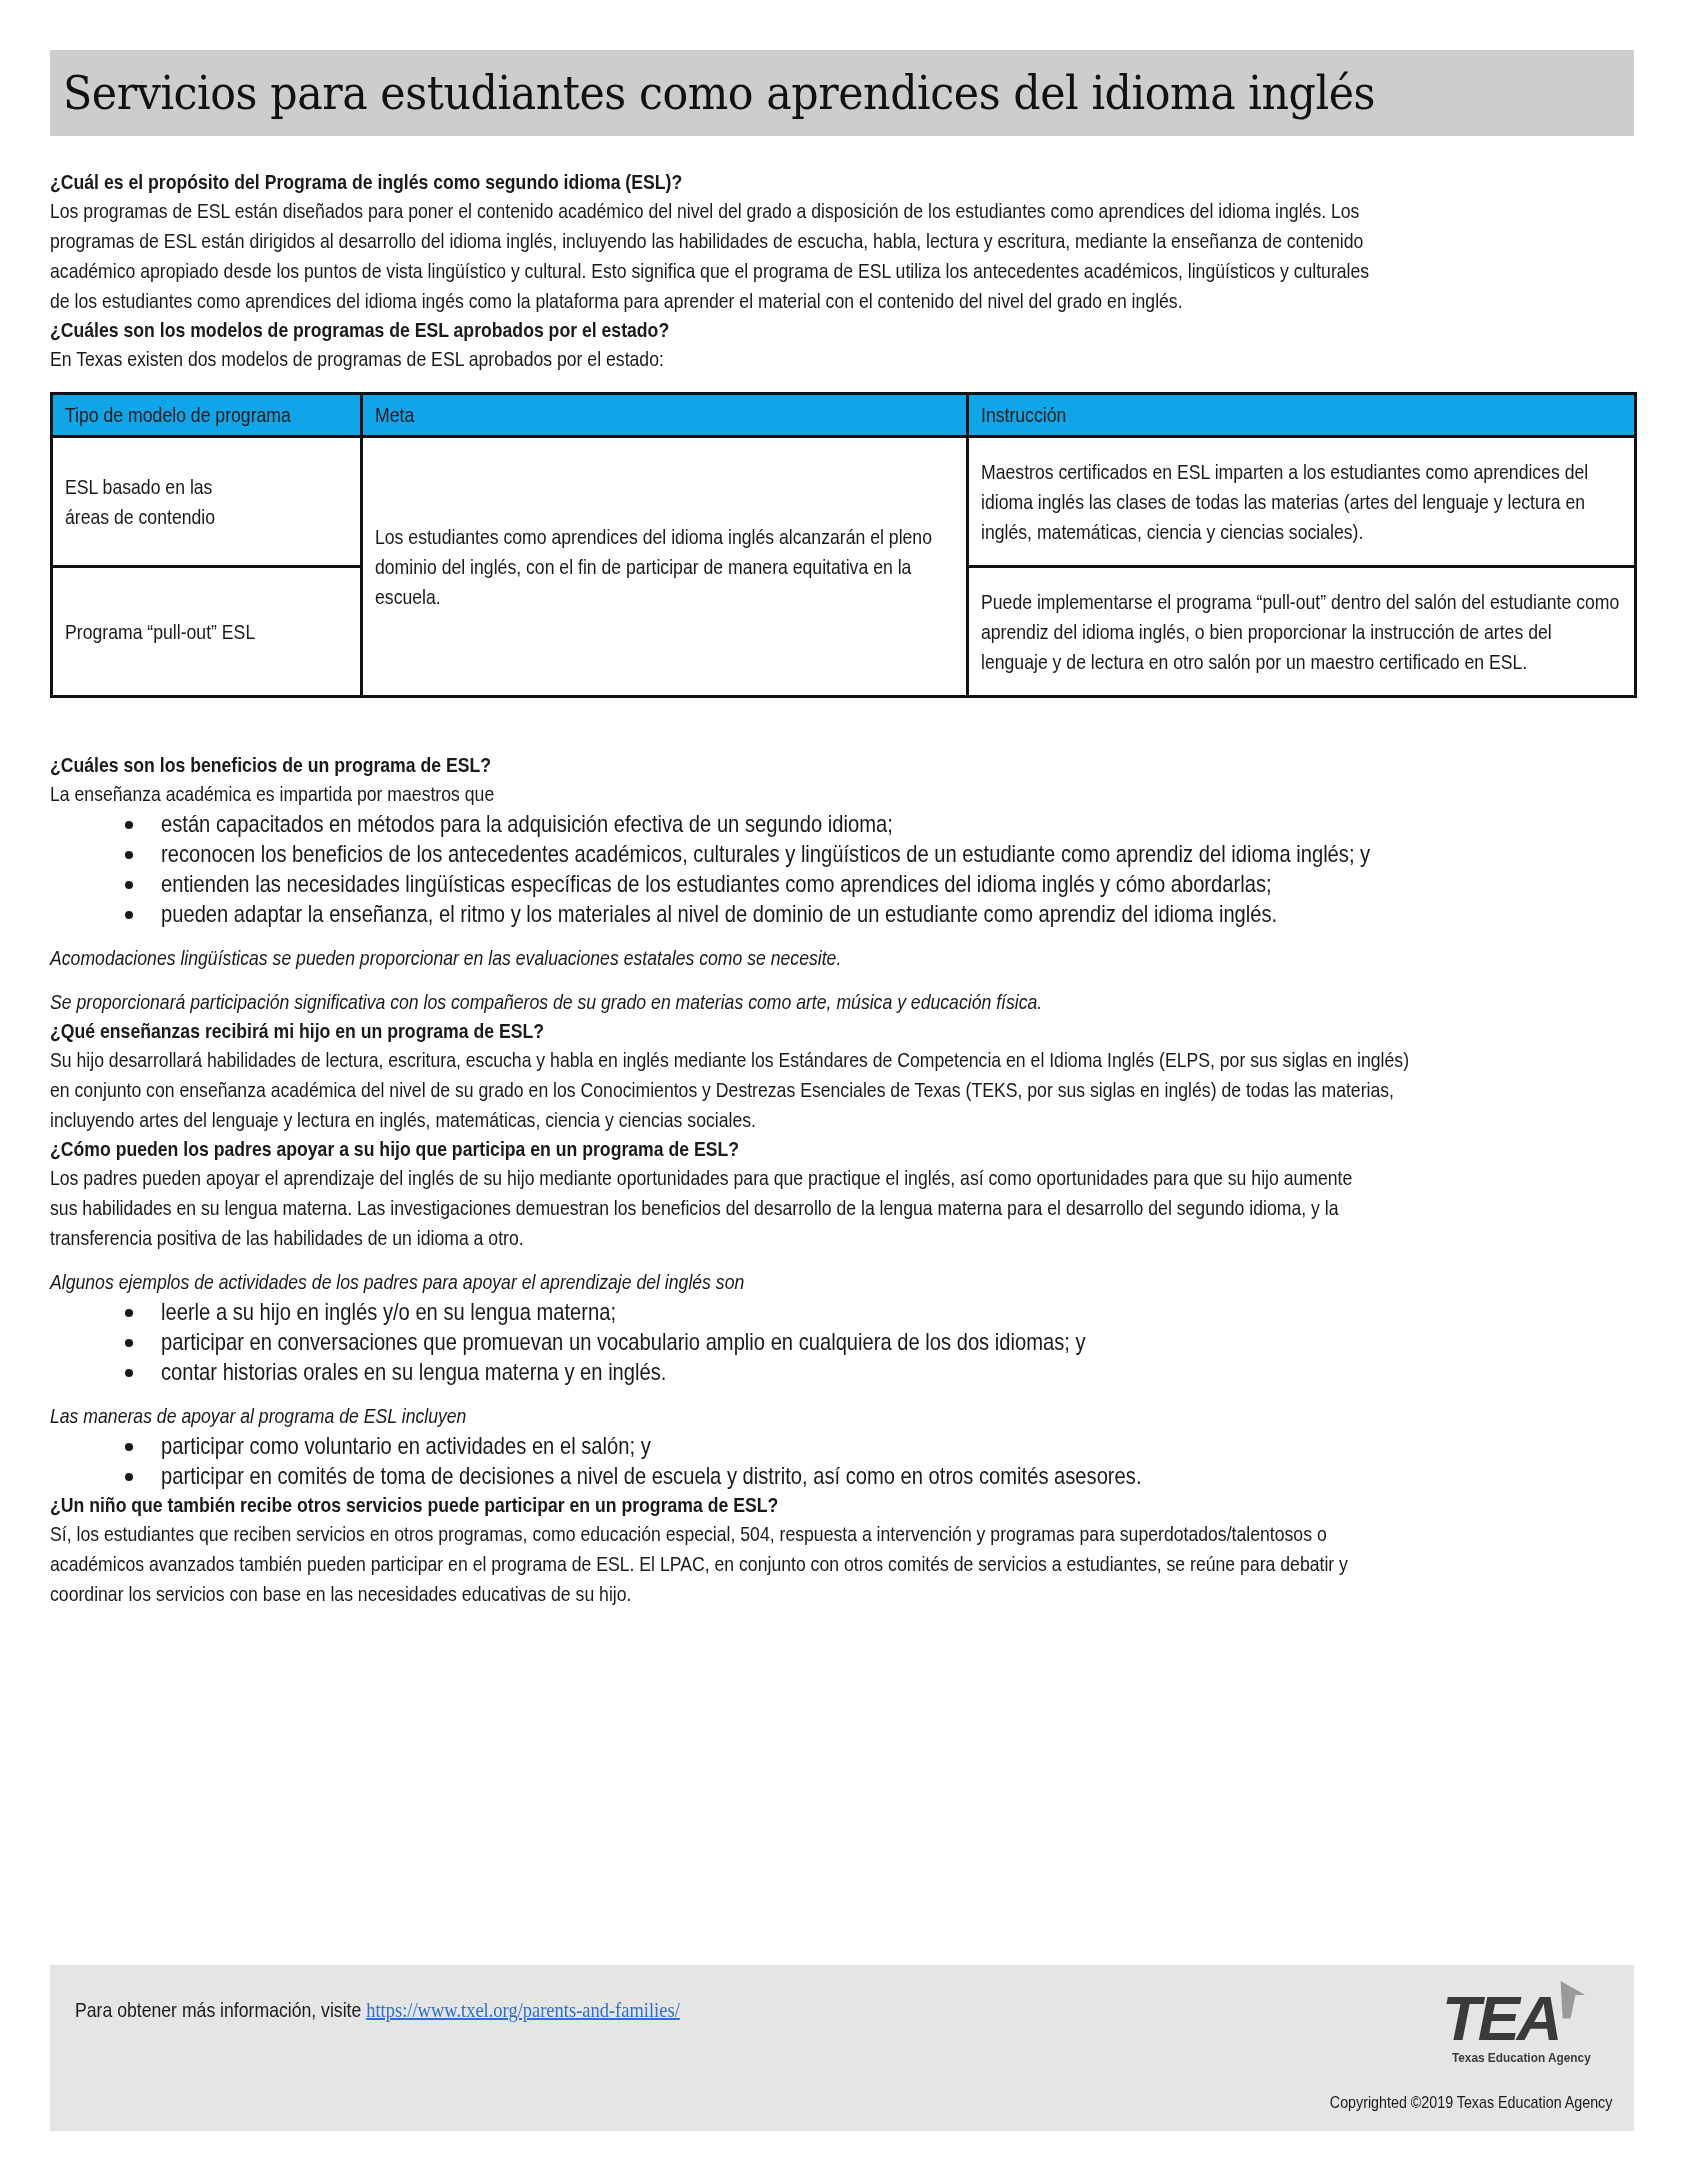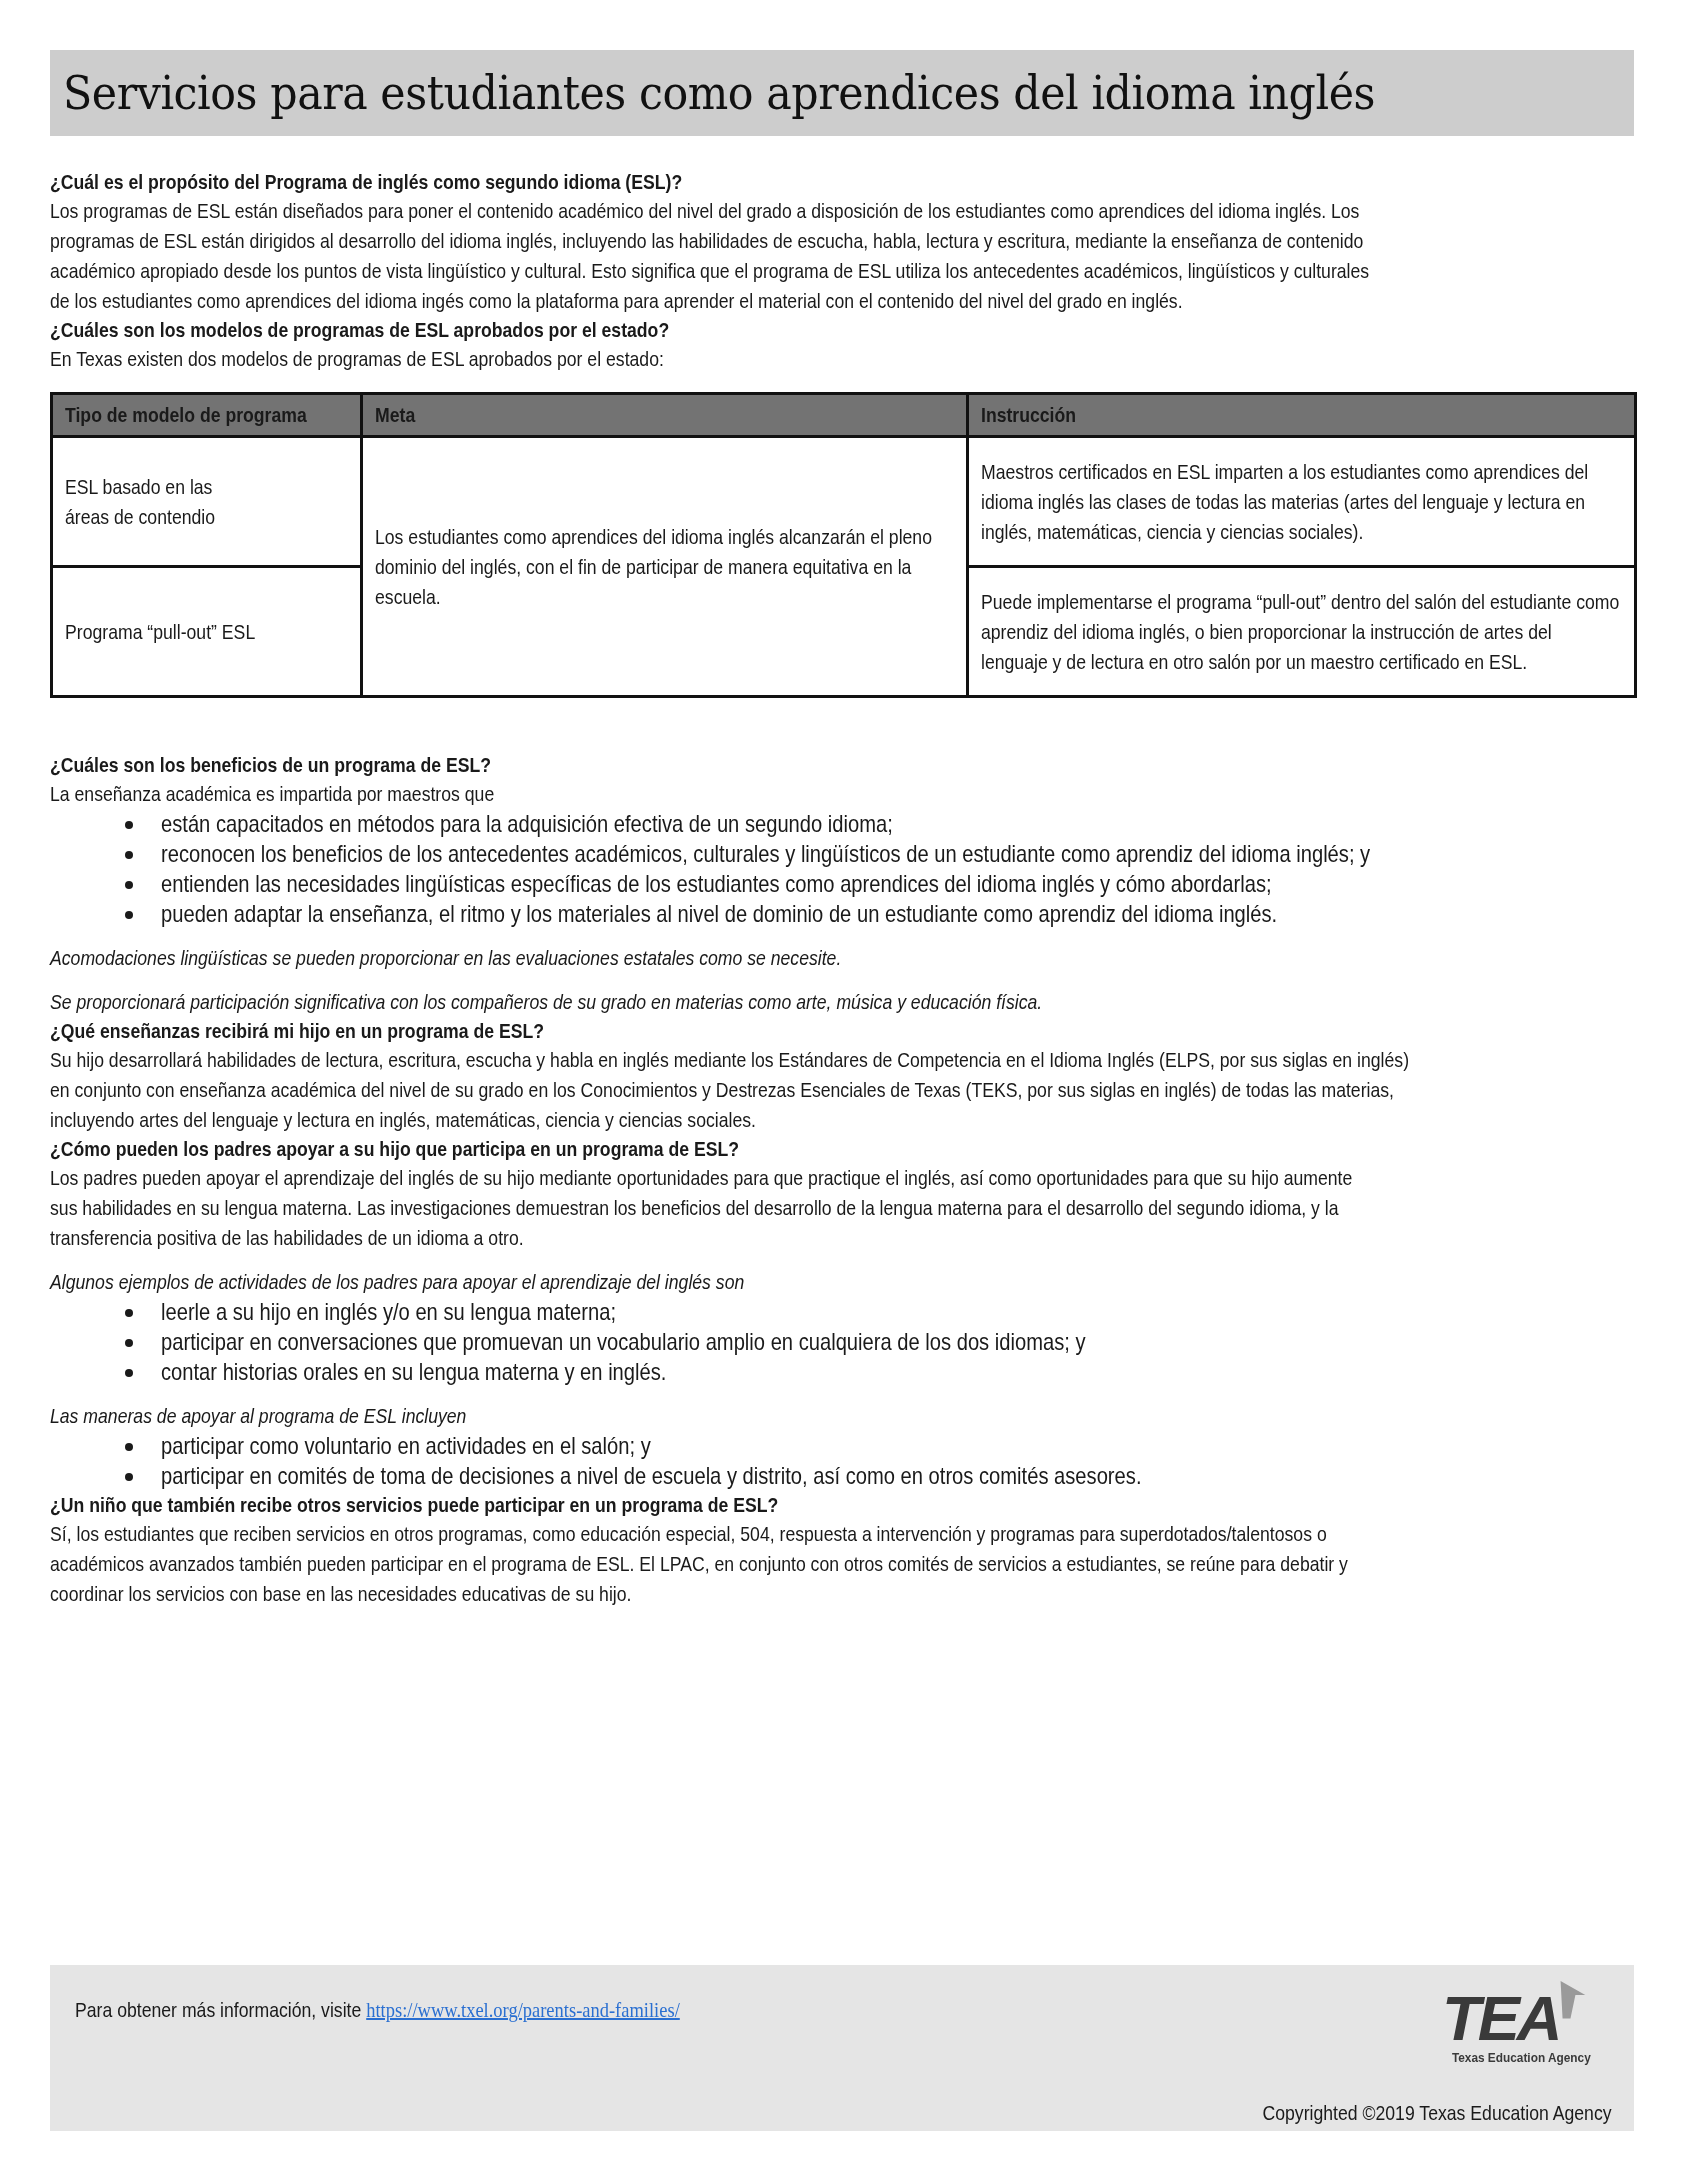--- a/index.html
+++ b/index.html
@@ -14,26 +14,26 @@
   .q { font-weight: bold; font-size: 21px; line-height: 28px; margin: 0; }
   .p { font-size: 21px; line-height: 30px; margin: 0; }
   .line { display: block; white-space: nowrap; }
   .mt-big { }
   .mt-med { margin-top: 14px; font-style: italic; }
   ul.bul { list-style: none; margin: 0; padding: 0 0 0 73px; }
   ul.bul li { font-size: 24px; line-height: 30px; position: relative; padding-left: 38px; white-space: nowrap; }
   ul.bul li::before { content: ""; position: absolute; left: 2px; top: 12px; width: 8px; height: 8px; border-radius: 50%; background: #1a1a1a; }
   table.models { border-collapse: collapse; width: 1584px; margin-top: 18px; table-layout: fixed; }
   table.models th, table.models td { border: 3px solid #111; font-size: 21px; line-height: 30px; text-align: left; vertical-align: middle; padding: 0 12px; }
-  table.models th { background: #737373; font-weight: bold; height: 40px; }
+  table.models th { background: #0ea5e9; font-weight: normal; height: 40px; }
   table.models td { height: 127px; }
   .footer { position: absolute; left: 50px; top: 1965px; width: 1584px; height: 166px; background: #e5e5e5; }
   .footer .info { position: absolute; left: 25px; top: 32px; font-size: 21px; }
   .footer a { color: #2a6fd1; font-family: "Liberation Serif", serif; font-size: 22px; text-decoration: underline; text-decoration-thickness: 2px; }
-  .footer .copy { position: absolute; right: 22px; top: 136px; font-size: 21px; text-align: right; }
+  .footer .copy { position: absolute; right: 22px; top: 128px; font-size: 17px; text-align: right; }
   .logo { position: absolute; right: 24px; top: 14px; width: 168px; height: 95px; margin-left: 20px; }
 </style>
 </head>
 <body>
 
 <div class="title-bar">
   <h1>Servicios para estudiantes como aprendices del idioma inglés</h1>
 </div>
 
 <div class="content">

